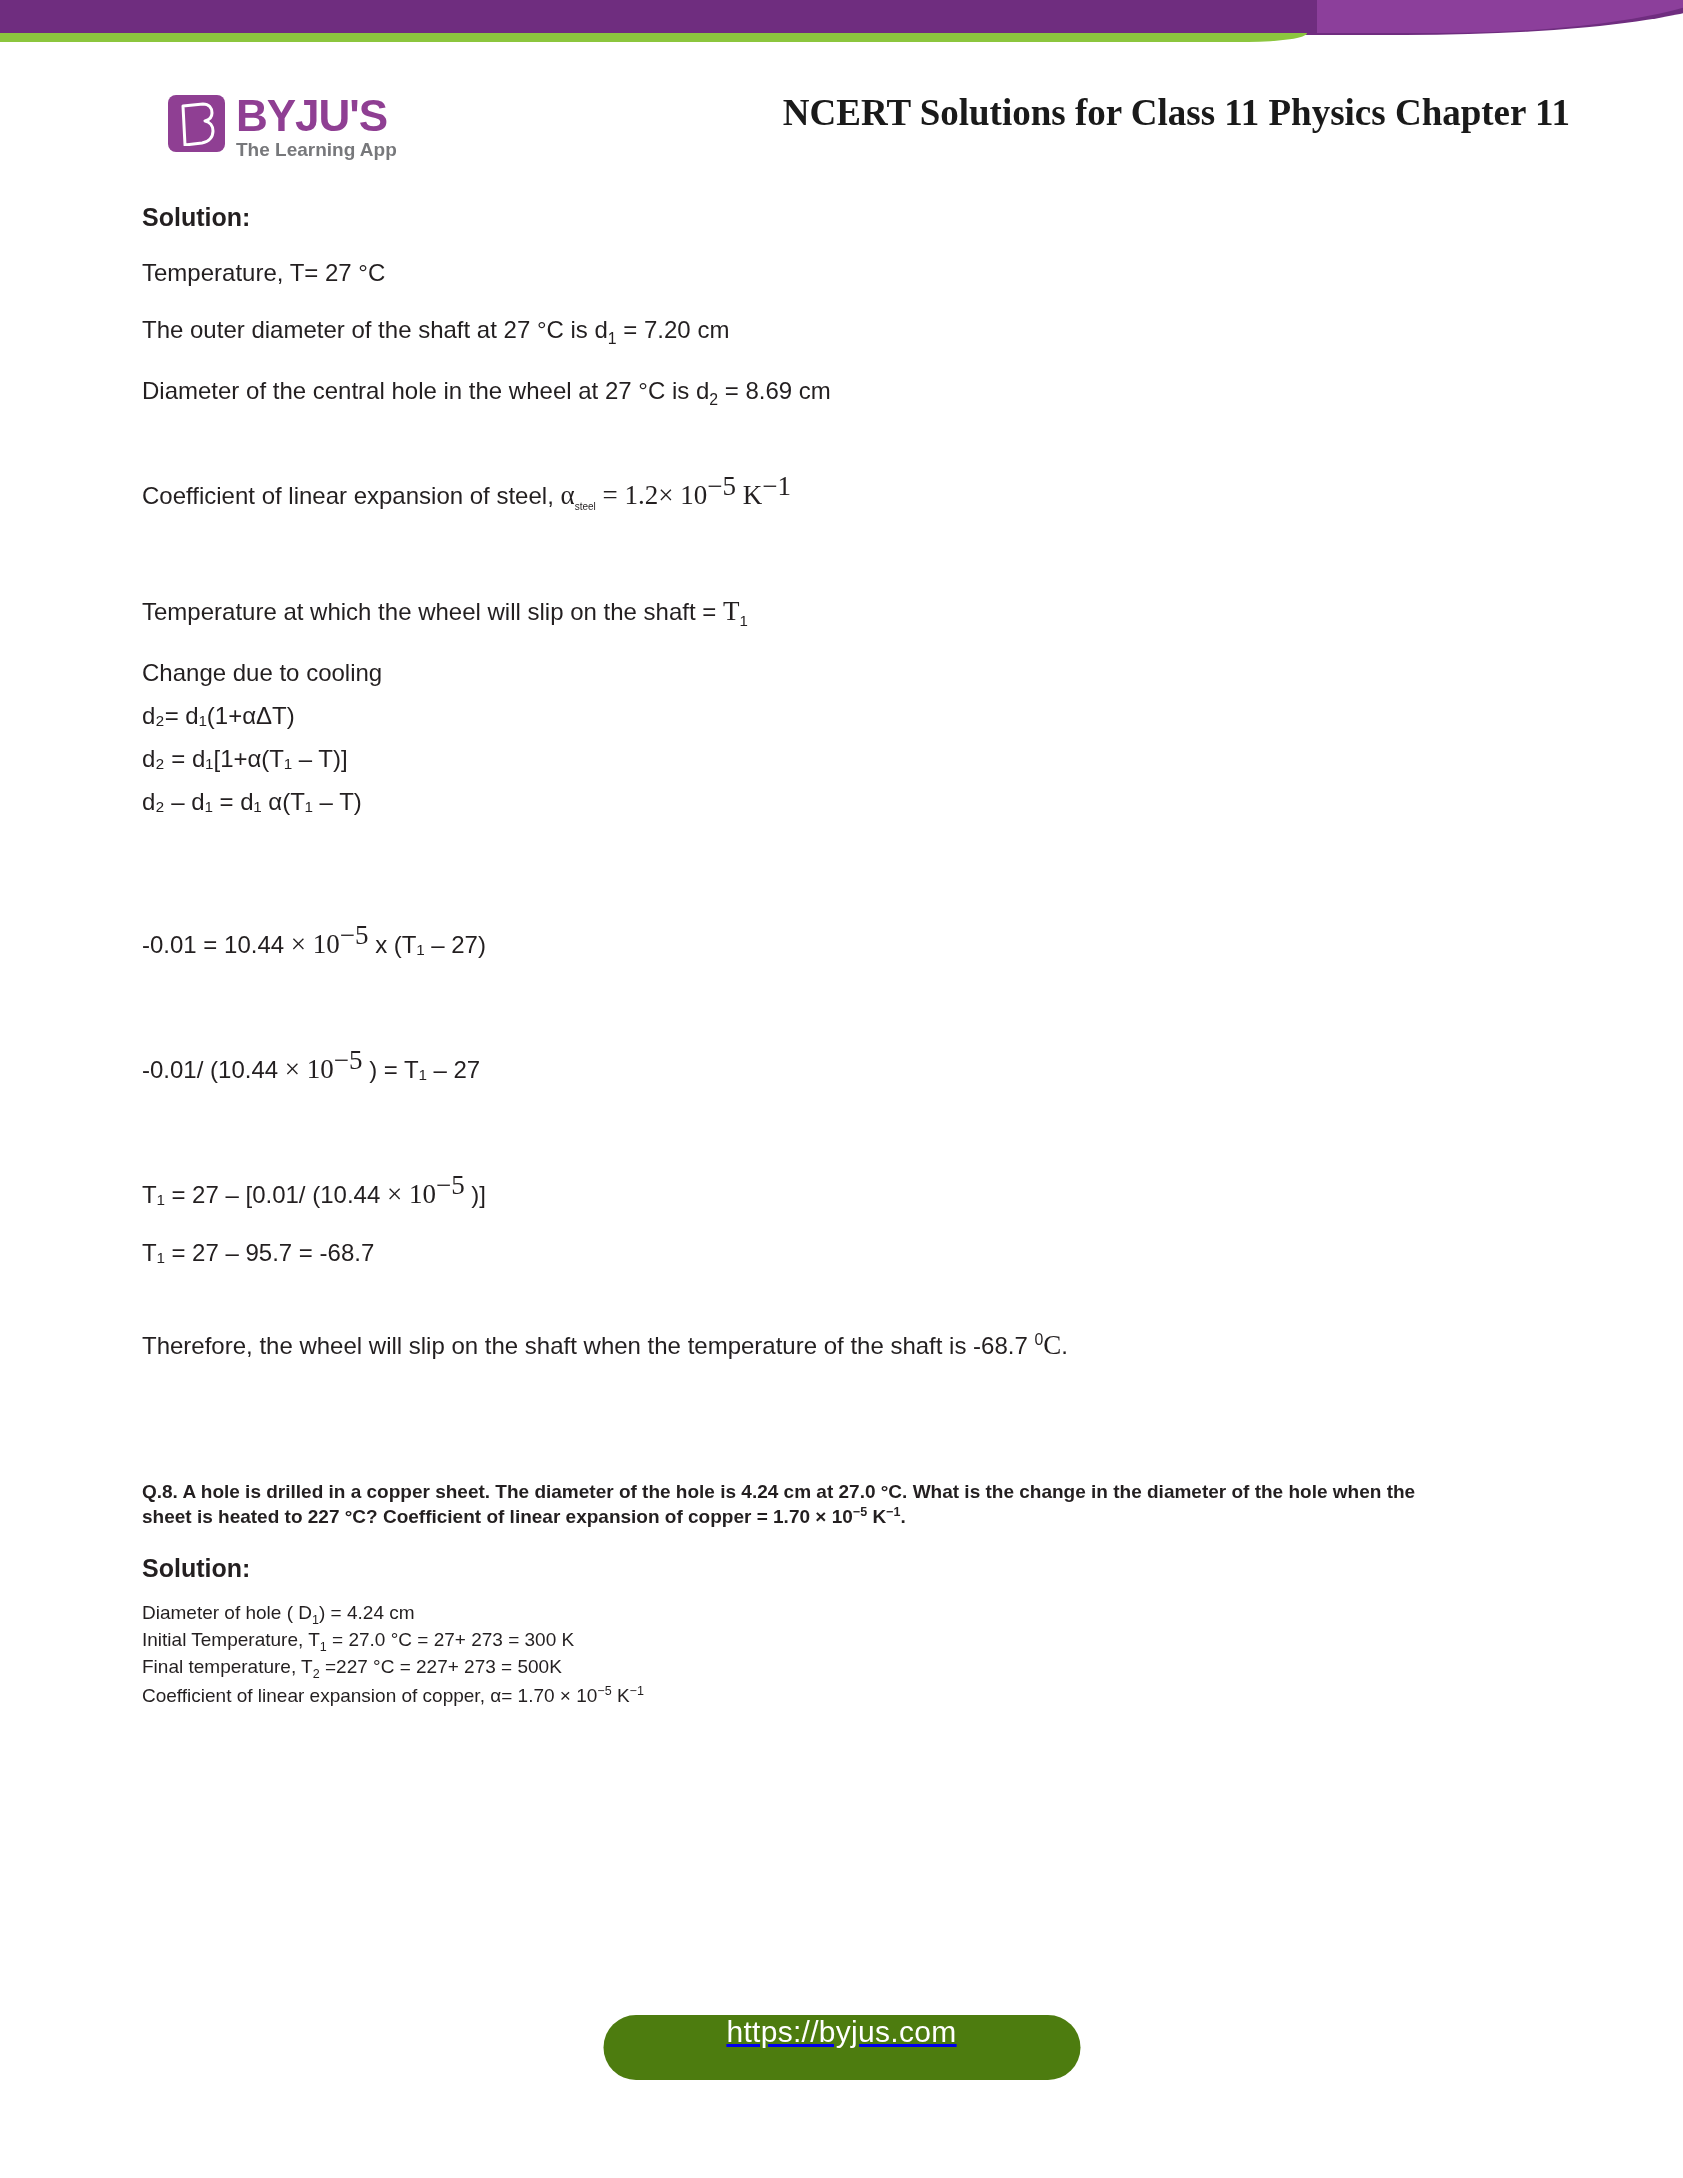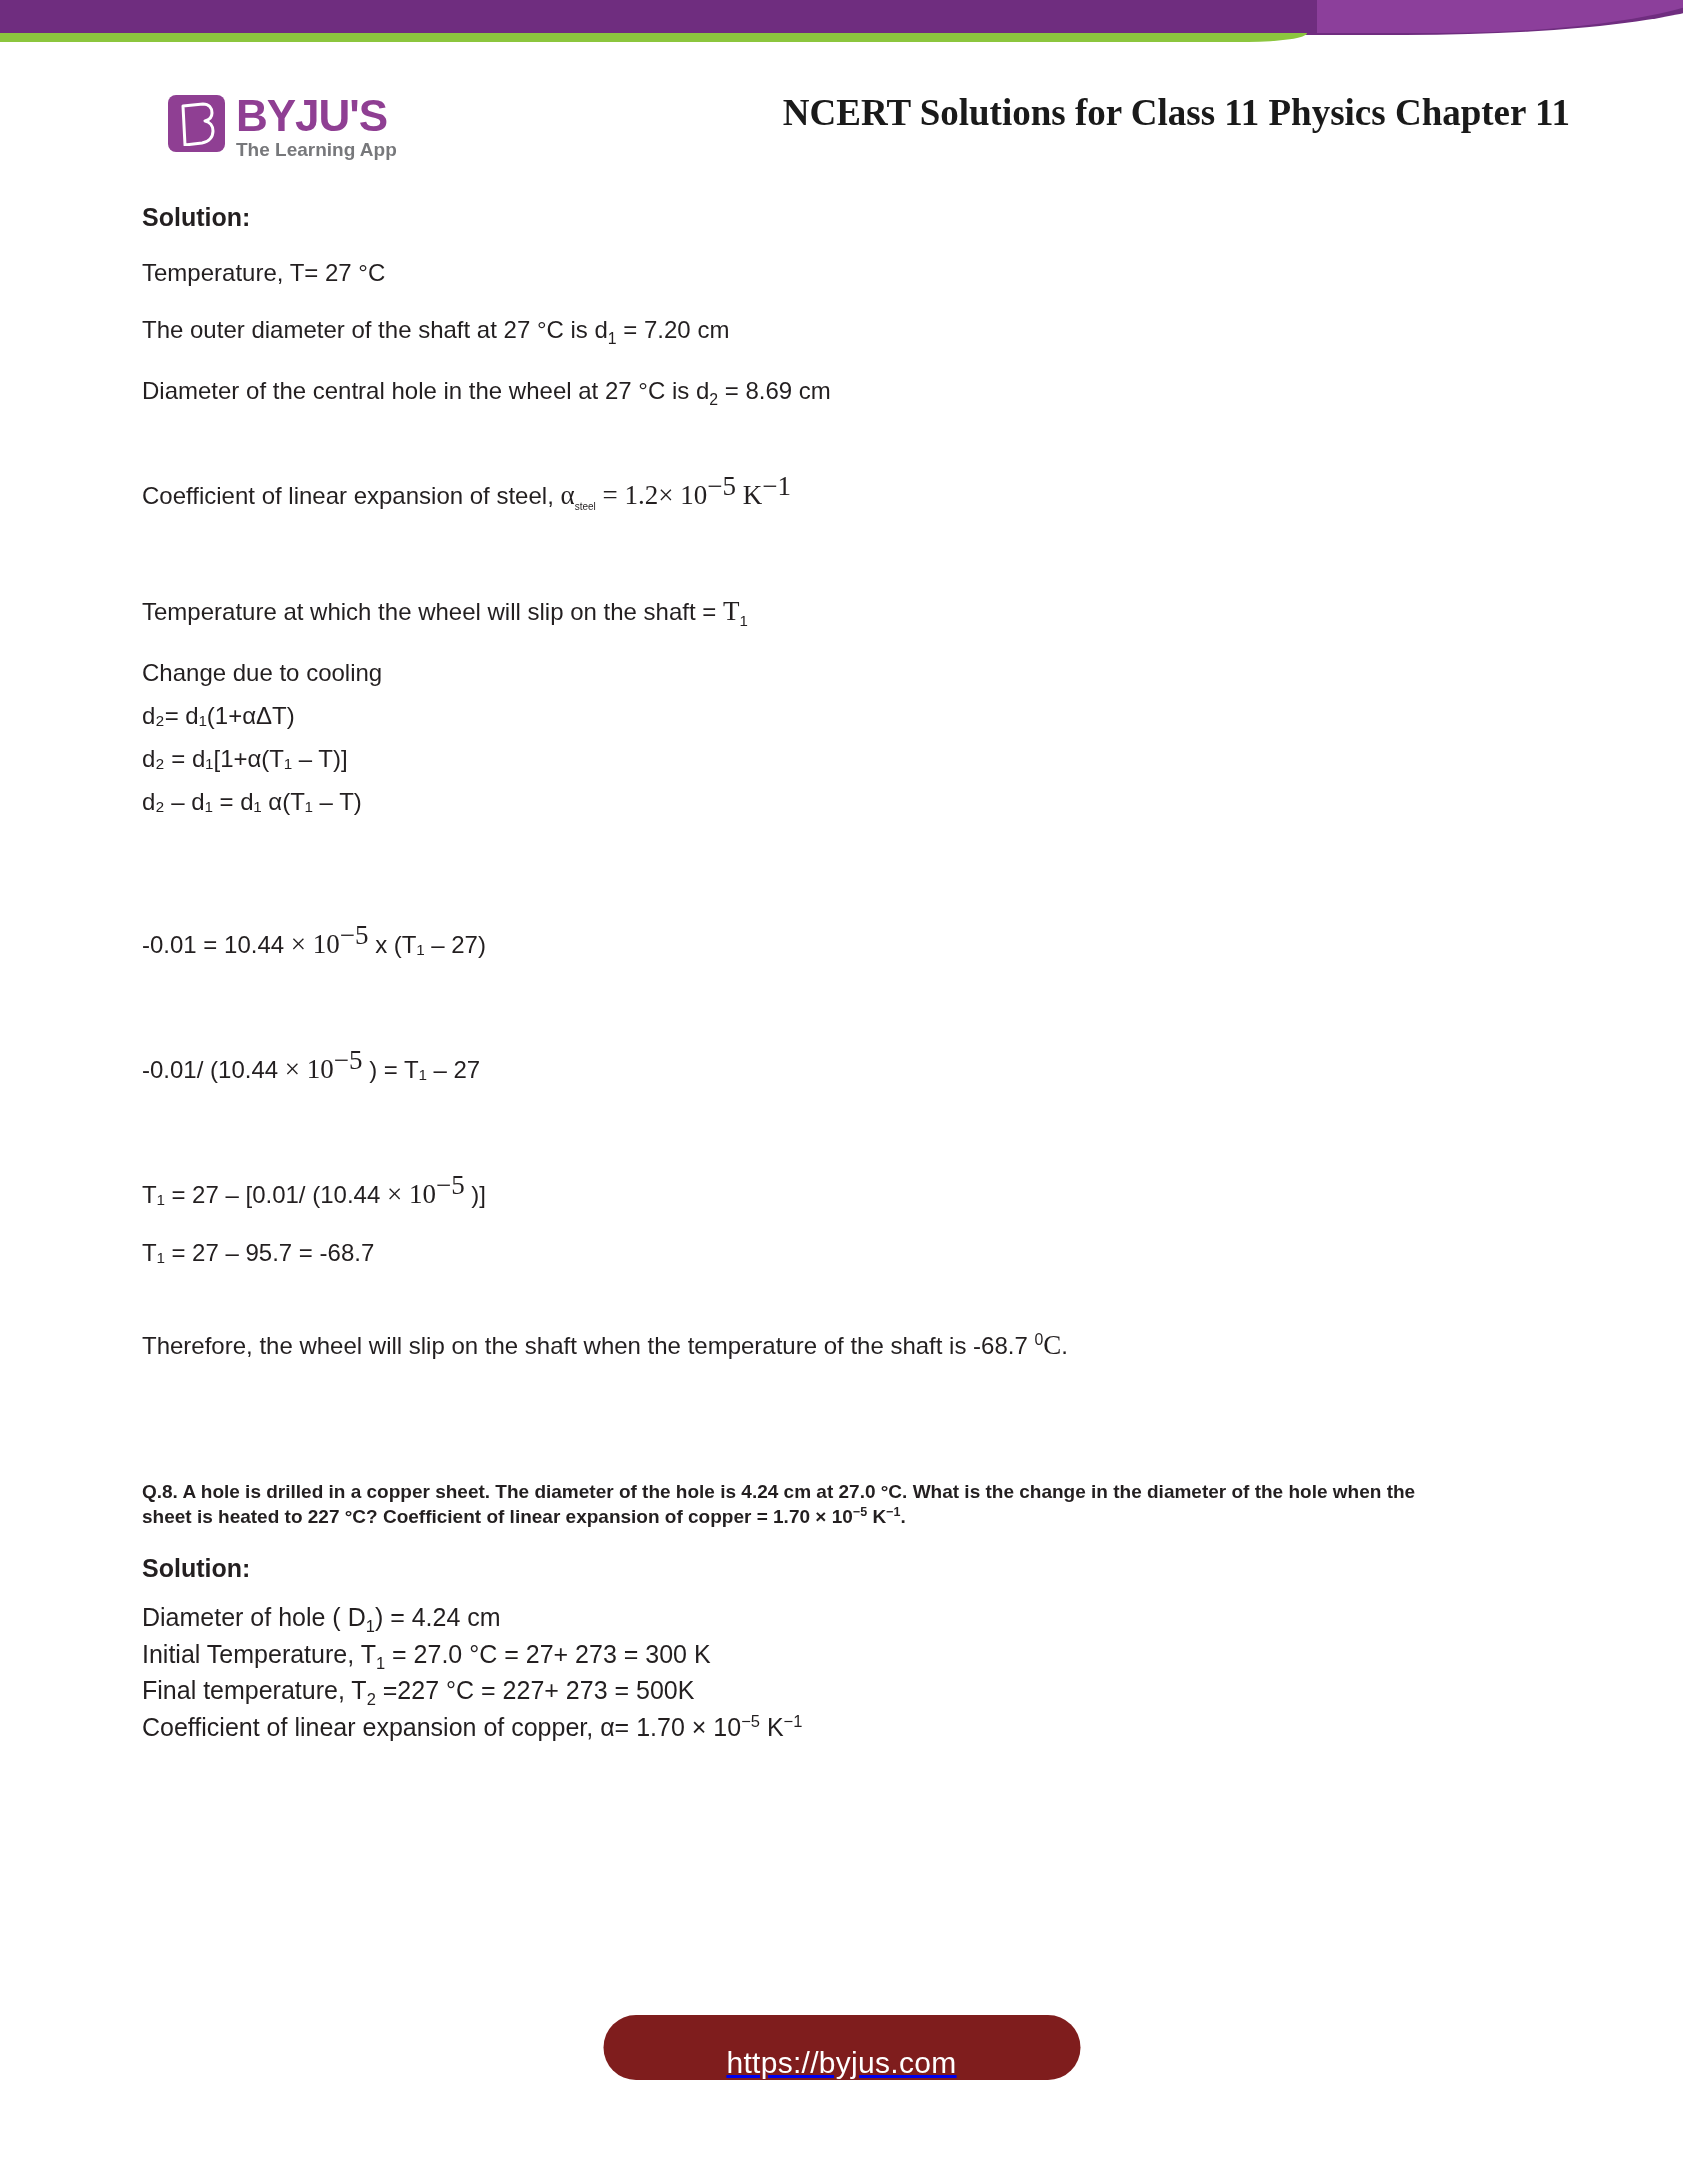--- a/index.html
+++ b/index.html
@@ -149,39 +149,39 @@
     font-family: "Liberation Sans", sans-serif;
     font-weight: bold;
     font-size: 19px;
     line-height: 1.34;
     color: #231f20;
     width: 1287px;
     margin: 0 0 24px 0;
   }
   .dense {
     font-family: "Liberation Sans", sans-serif;
-    font-size: 25px;
+    font-size: 19px;
     line-height: 1.30;
     color: #231f20;
     margin: 0;
     white-space: nowrap;
   }
 
   
   .footer-btn {
     position: absolute;
     left: 50%;
     transform: translateX(-50%);
     top: 2015px;
     width: 477px;
     height: 65px;
-    background: #7f1d1d;
+    background: #4d7c0f;
     border-radius: 33px;
     display: flex;
-    align-items: flex-end;
+    align-items: flex-start;
     justify-content: center;
     border: none;
     padding: 0;
   }
   .footer-btn span {
     font-family: "Liberation Sans", sans-serif;
     font-size: 30px;
     color: #ffffff;
     letter-spacing: 0.3px;
   }

